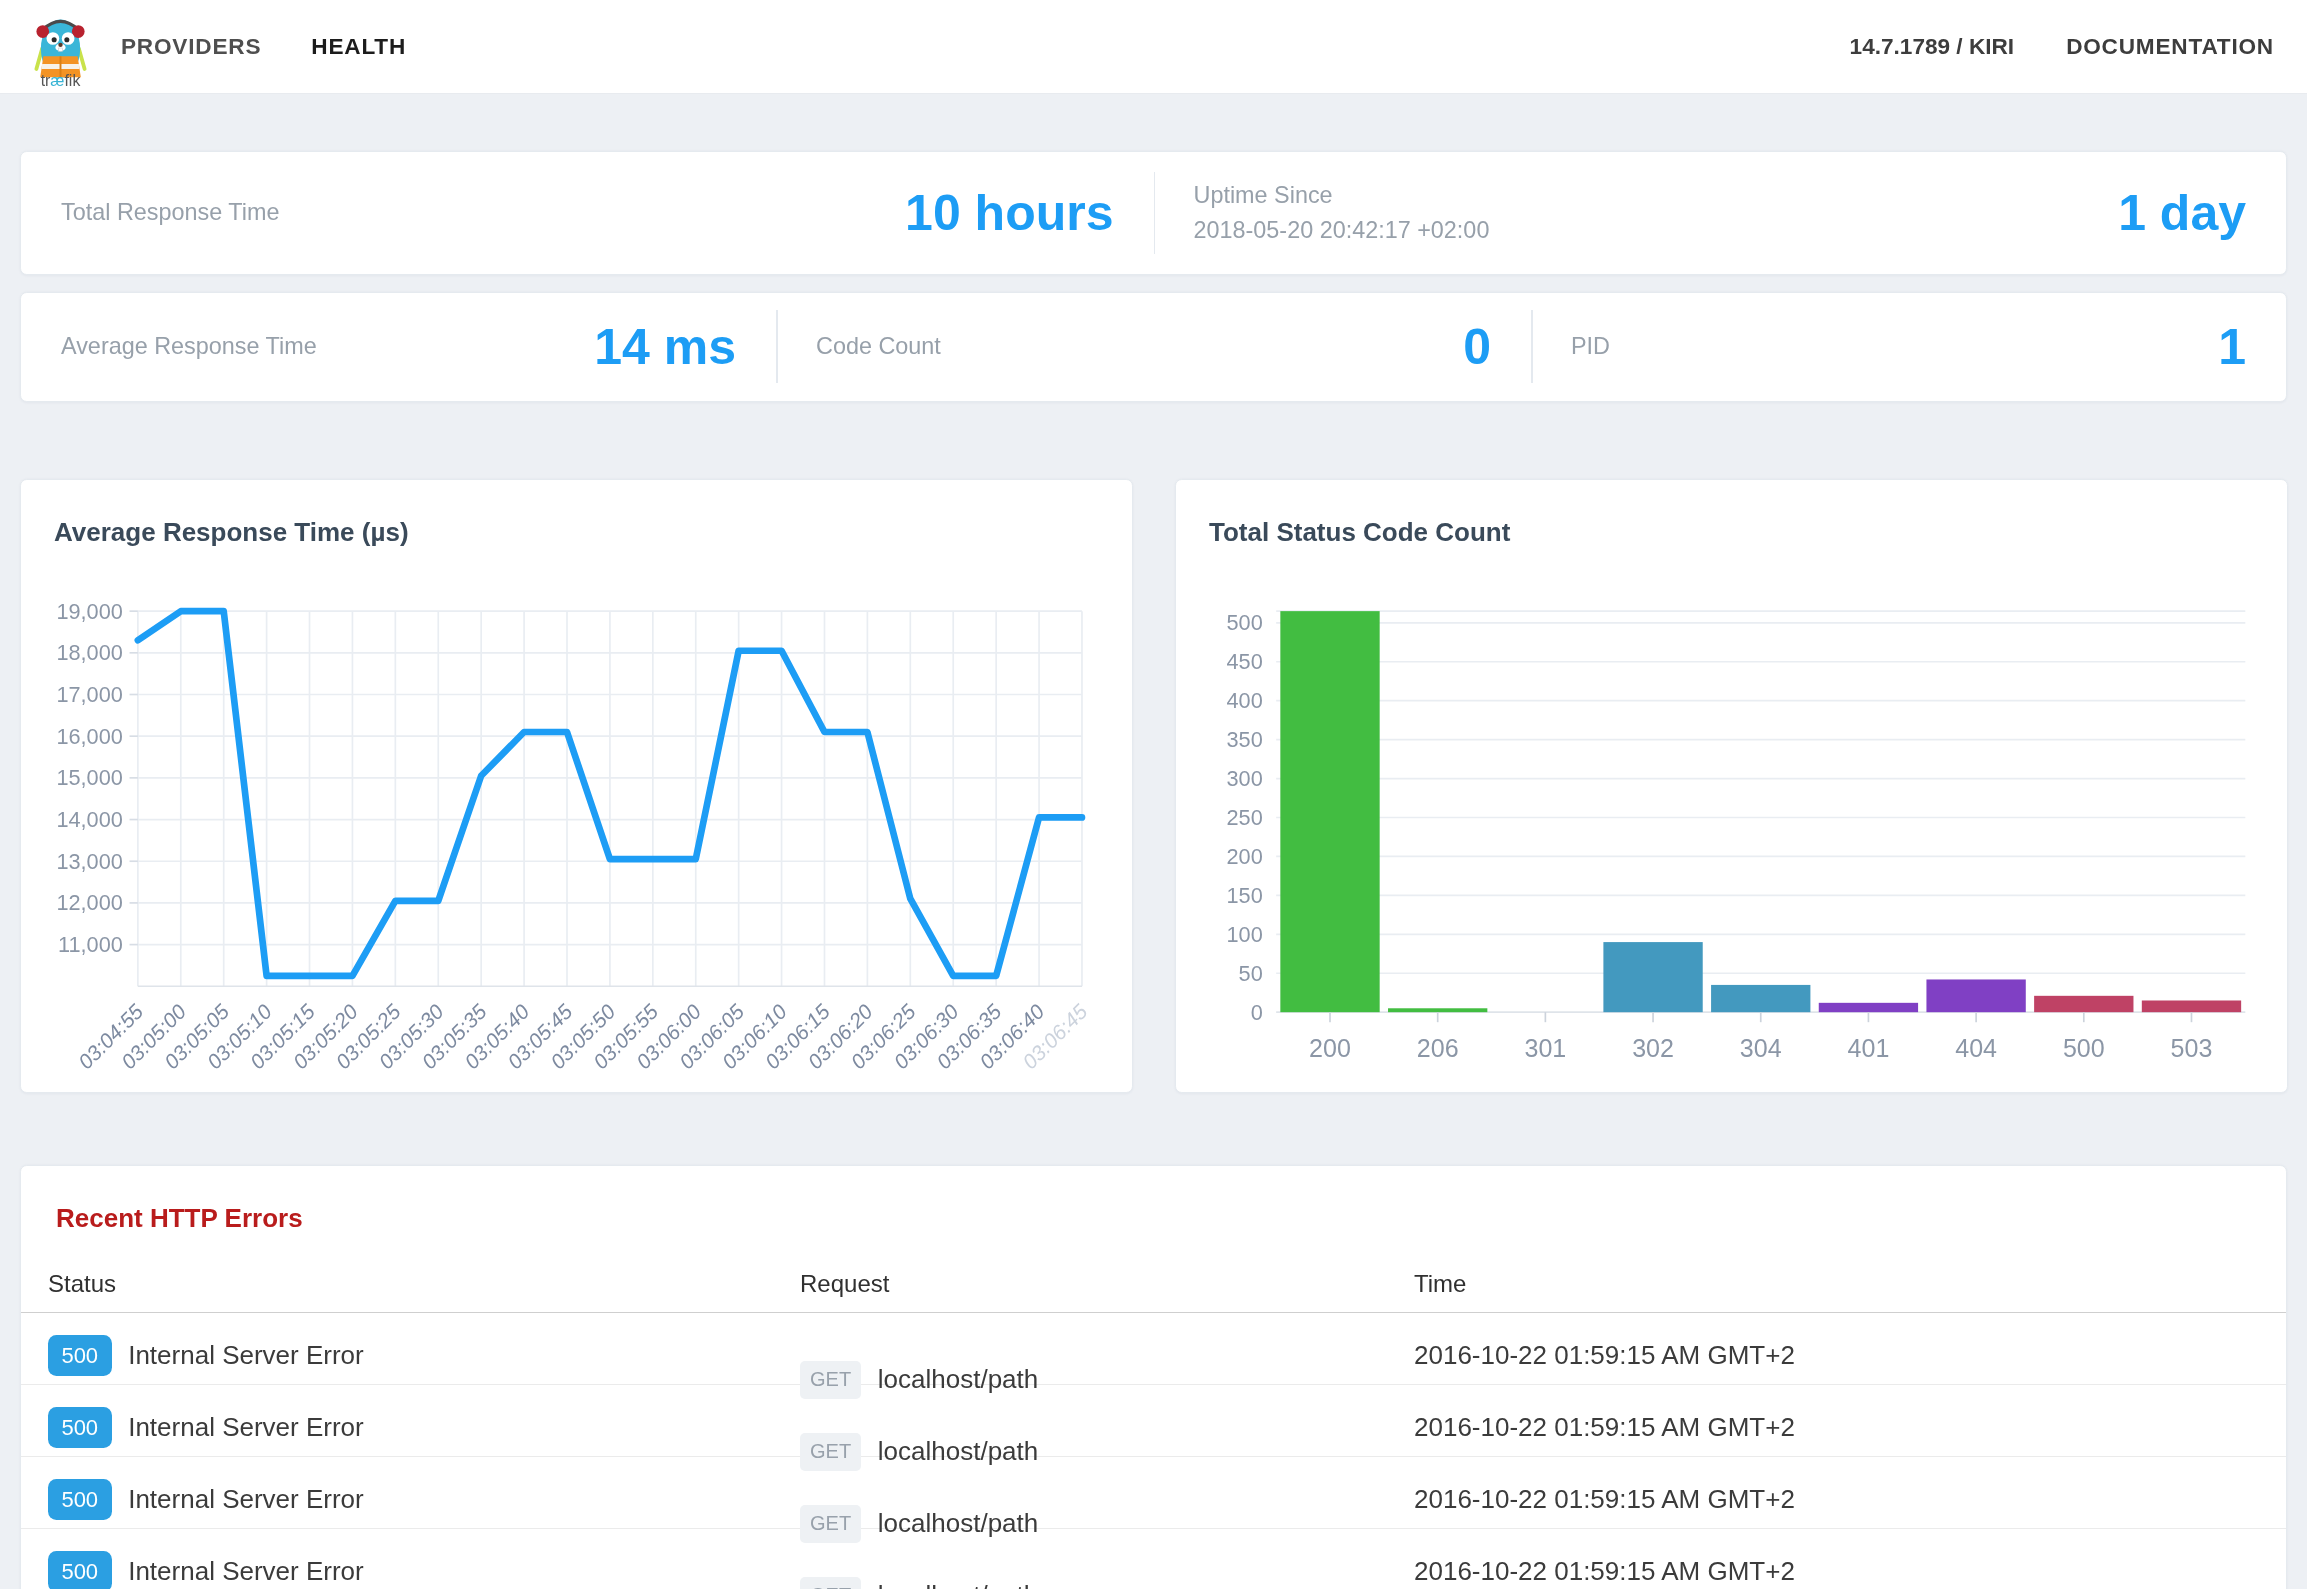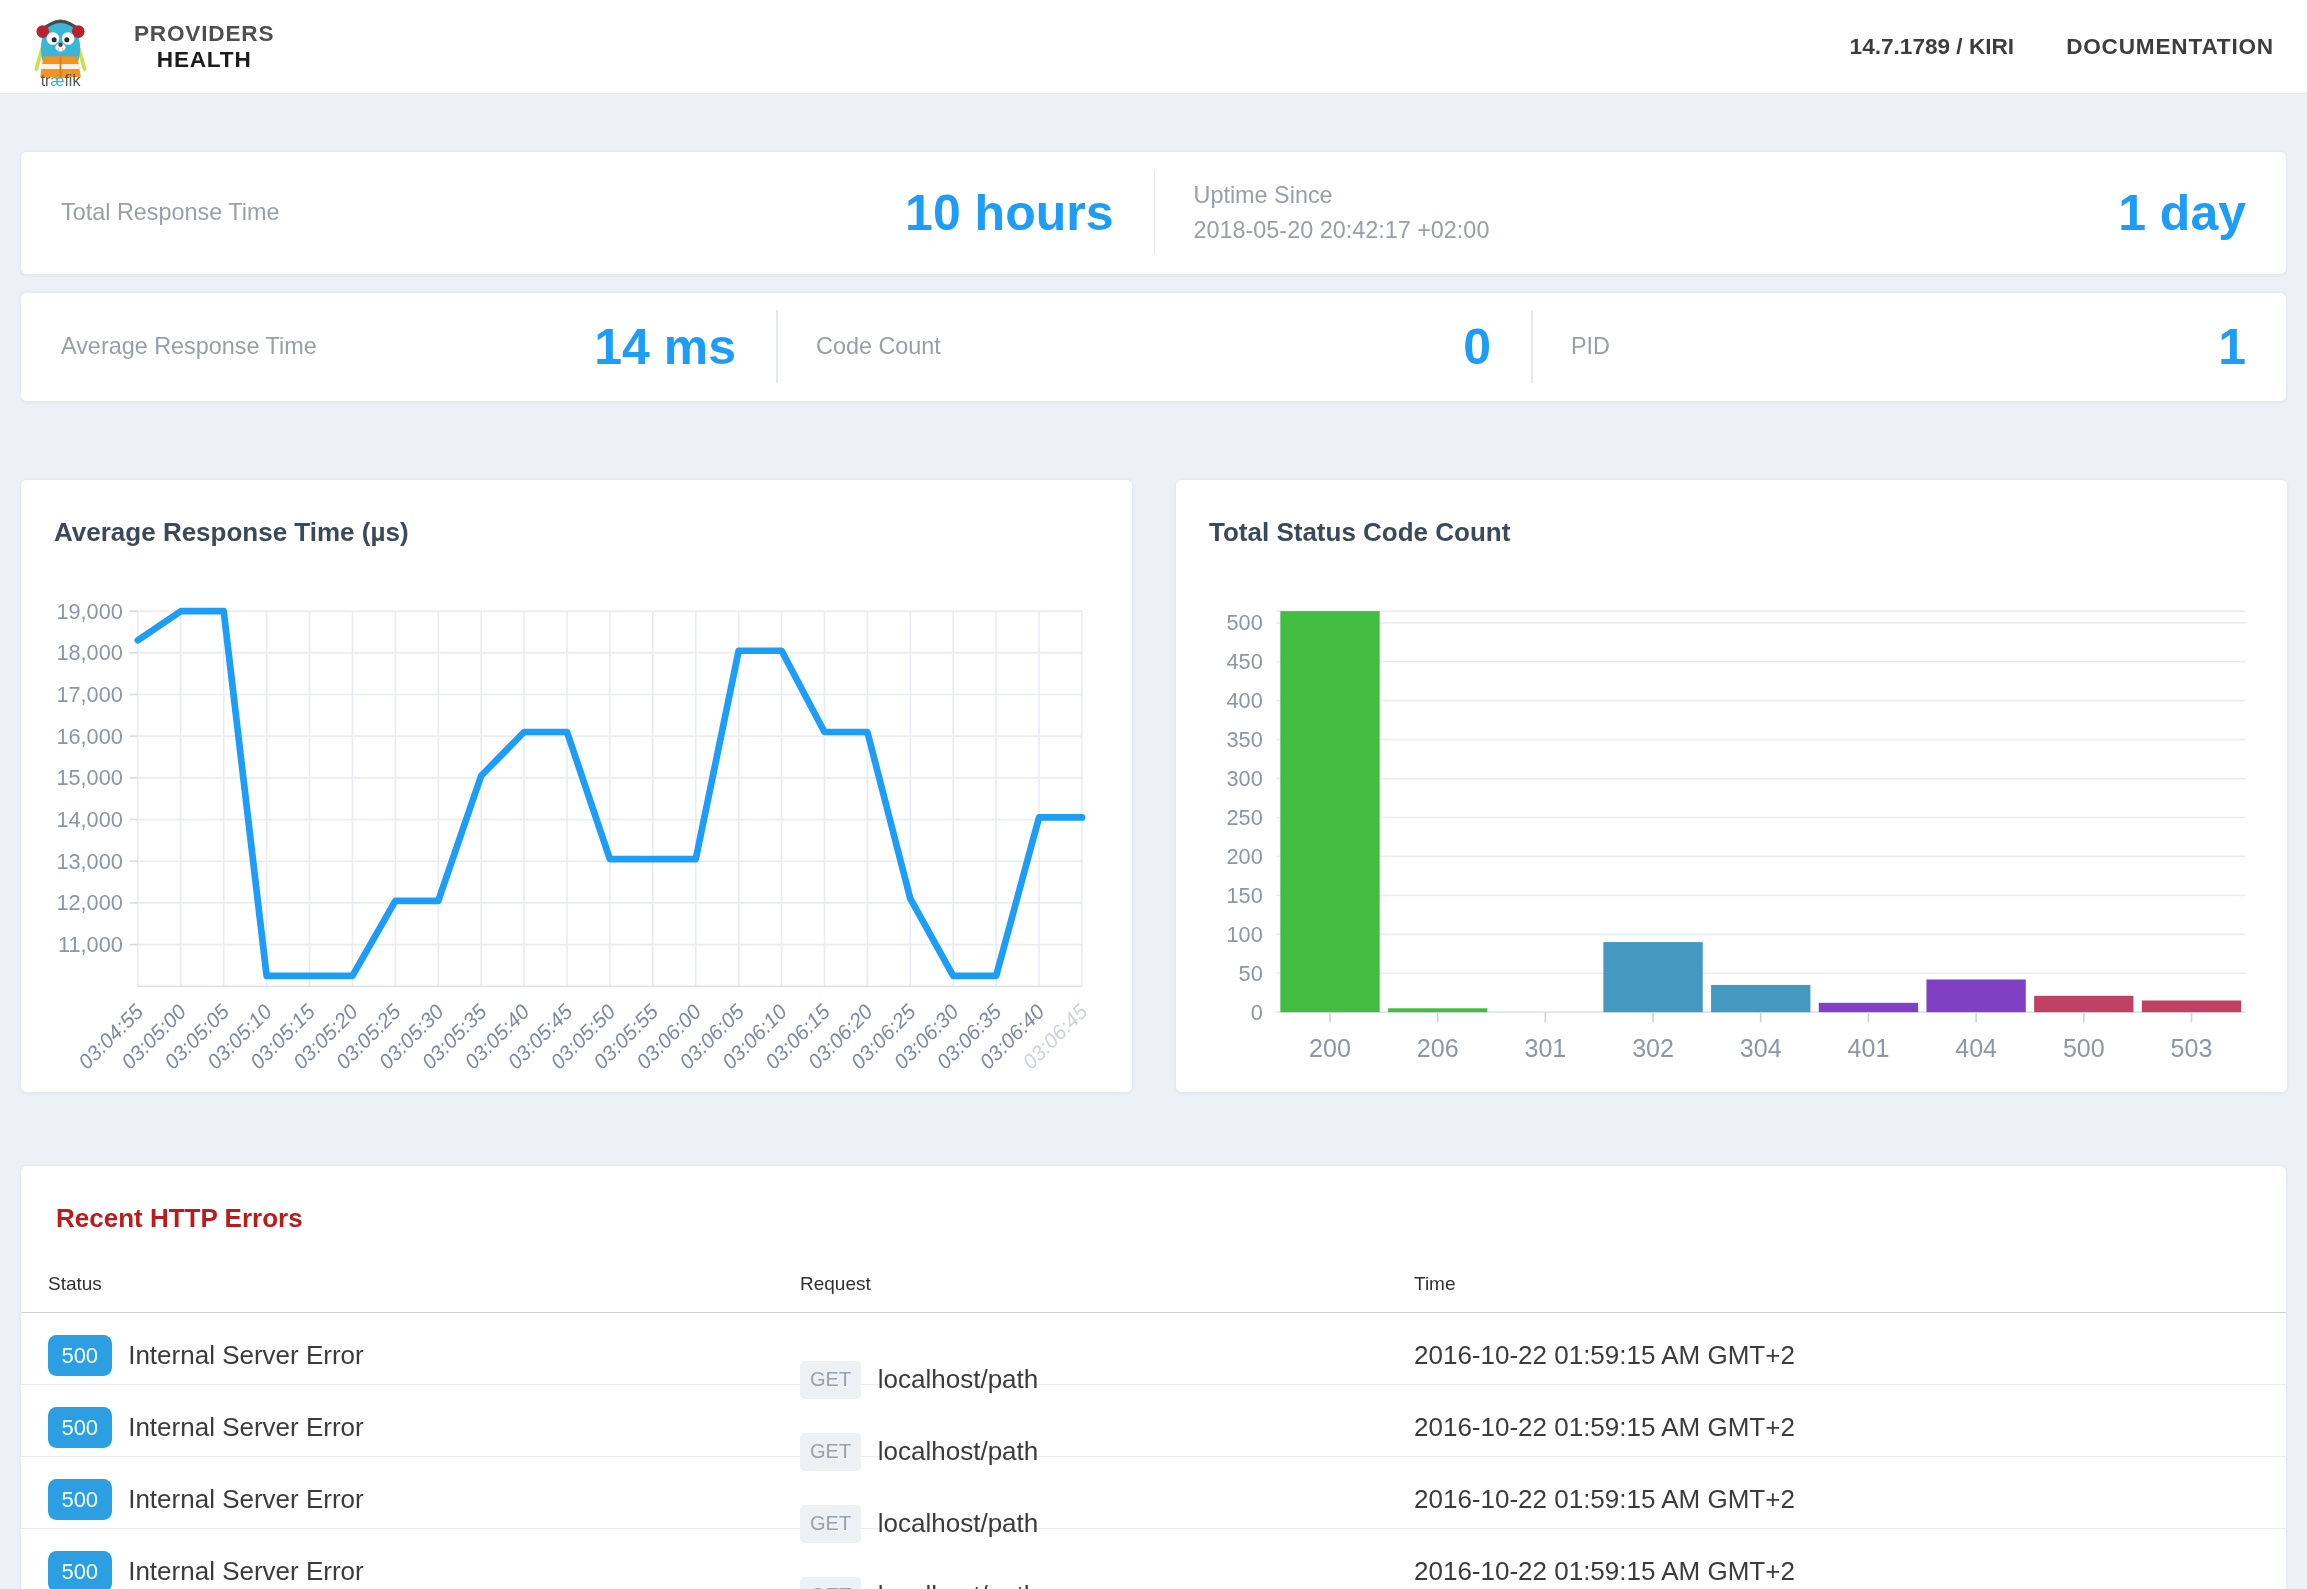--- a/index.html
+++ b/index.html
@@ -8,21 +8,21 @@
     background:#edf0f4;
     font-family:"Liberation Sans", sans-serif;
     color:#3b3b3b;
   }
   
   .navbar {
     height:94px; background:#ffffff; display:flex; align-items:center;
     padding:0 33px 0 22px; border-bottom:0.8px solid #e8ebef;
   }
   .logo { height:87px; width:80px; display:flex; align-items:flex-start; cursor:pointer; }
-  .nav-links { display:flex; align-items:center; margin-left:32px;flex-direction:column; }
+  .nav-links { display:flex; align-items:center; margin-left:19px; }
   .nav-link {
     font-size:22.6px; font-weight:bold; letter-spacing:0.8px; color:#4f4f4f;
     margin-right:50px; cursor:pointer; text-decoration:none;
   }
   .nav-link.active { color:#1c1c1c; }
   .nav-spacer { flex:1; }
   .nav-version { font-size:22.6px; font-weight:bold; color:#3d3d3d; margin-right:52px; }
   .nav-doc { font-size:22.6px; font-weight:bold; letter-spacing:0.8px; color:#3d3d3d; cursor:pointer; }
 
   
@@ -52,21 +52,21 @@
   .chart-svg { margin-top:8.4px; display:block; }
 
   
   .table-card { margin:72px 20px 0; padding:37px 0 0; min-height:435px; }
   .table-title { font-size:26px; font-weight:bold; color:#b91c1c; padding-left:35px; }
   .tbl { width:100%; margin-top:22px; }
   .tbl-head, .tbl-row {
     display:grid; grid-template-columns:752px 614px auto; align-items:center;
     padding-left:27px;
   }
-  .tbl-head { height:57px; font-size:19px; color:#303030; border-bottom:1.7px solid #cfcfcf; }
+  .tbl-head { height:57px; font-size:24px; color:#303030; border-bottom:1.7px solid #cfcfcf; }
   .tbl-row { height:72px; font-size:26px; color:#3b3b3b; border-bottom:1.7px solid #ebebeb; }
   .cell-status { display:flex; align-items:center; }
   .badge-code {
     background:#2b9fe2; color:#ffffff; font-size:22px; border-radius:8.4px;
     padding:7.5px 13.4px; margin-right:16.7px;
   }
   .cell-request { display:flex; align-items:center;margin-top:48px; }
   .chip-method {
     background:#eef1f4; color:#98a1ab; font-size:20px; border-radius:5px;
     padding:7.5px 10px; margin-right:16.7px;

